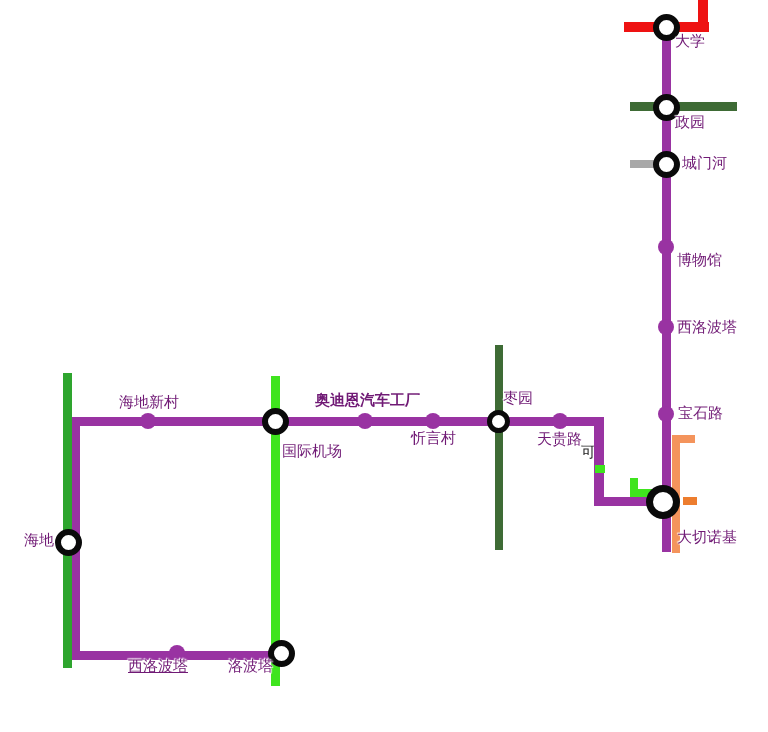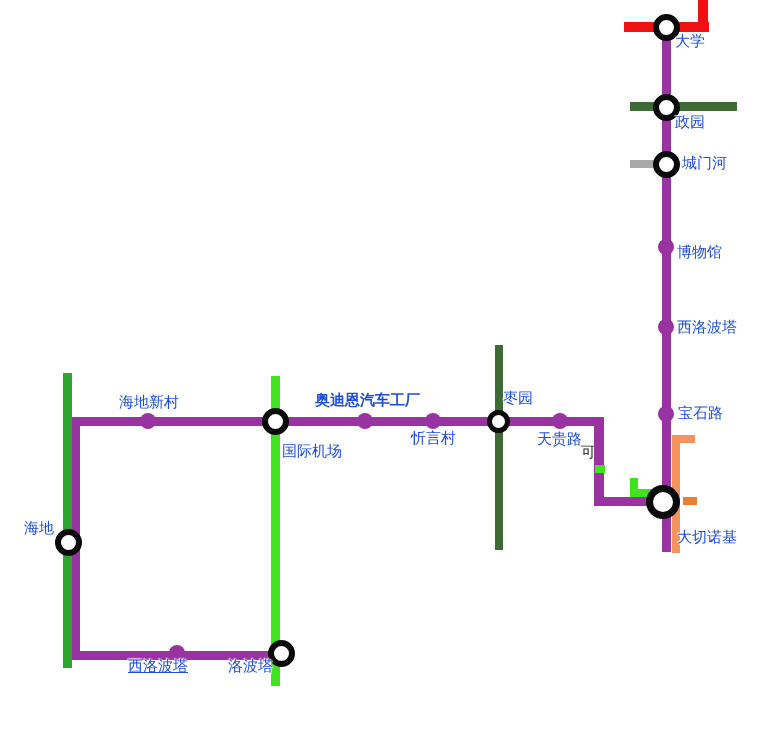--- a/index.html
+++ b/index.html
@@ -19,21 +19,21 @@
   }
   .station{
     position:absolute;z-index:4;
     box-sizing:border-box;border-radius:50%;
     background:#ffffff;
   }
   .station.ring{border-style:solid;border-color:#0a0a0a;}
   .station.dot{border:none;}
   .slabel{
     position:absolute;z-index:5;
-    font-size:15px;color:#1d4ed8;line-height:1.1;
+    font-size:15px;color:#701a75;line-height:1.1;
     white-space:nowrap;
     text-shadow:0 0 2px #fff,0 0 2px #fff,1px 1px 1px #fff,-1px -1px 1px #fff;
   }
 </style>
 </head>
 <body>
 
 <div id="stage" style="width: 768px; height: 732px; background: rgb(255, 255, 255);">
     <span class="frag" style="left: 581px; top: 445px;">可</span>
     <div class="seg" style="left: 662px; top: 27px; width: 9px; height: 525px; background: rgb(153, 51, 162);"></div>
@@ -55,38 +55,38 @@
     <div class="seg" style="left: 672px; top: 435px; width: 23px; height: 8px; background: rgb(244, 148, 92);"></div>
     <div class="seg" style="left: 672px; top: 437px; width: 8px; height: 116px; background: rgb(244, 148, 92);"></div>
     <div class="seg" style="left: 683px; top: 497px; width: 14px; height: 8px; background: rgb(237, 125, 46);"></div>
     <div class="station ring" style="width: 27px; height: 27px; left: 652.5px; top: 13.5px; border-width: 6px;"></div>
     <div class="slabel" style="left: 675px; top: 33px;">大学</div>
     <div class="station ring" style="width: 27px; height: 27px; left: 652.5px; top: 93.5px; border-width: 6px;"></div>
     <div class="slabel" style="left: 675px; top: 114px;">政园</div>
     <div class="station ring" style="width: 27px; height: 27px; left: 652.5px; top: 150.5px; border-width: 6px;"></div>
     <div class="slabel" style="left: 682px; top: 155px;">城门河</div>
     <div class="station dot" style="width: 16px; height: 16px; left: 658px; top: 239px; background: rgb(153, 51, 162);"></div>
-    <div class="slabel" style="left: 677px; top: 244px;">博物馆</div>
+    <div class="slabel" style="left: 677px; top: 252px;">博物馆</div>
     <div class="station dot" style="width: 16px; height: 16px; left: 658px; top: 319px; background: rgb(153, 51, 162);"></div>
     <div class="slabel" style="left: 677px; top: 319px;">西洛波塔</div>
     <div class="station dot" style="width: 16px; height: 16px; left: 658px; top: 406px; background: rgb(153, 51, 162);"></div>
     <div class="slabel" style="left: 678px; top: 405px;">宝石路</div>
     <div class="station ring" style="width: 34px; height: 34px; left: 646px; top: 485px; border-width: 7px;"></div>
     <div class="slabel" style="left: 677px; top: 509px; margin-top: 20px;">大切诺基</div>
     <div class="station dot" style="width: 16px; height: 16px; left: 552px; top: 413px; background: rgb(153, 51, 162);"></div>
     <div class="slabel" style="left: 537px; top: 431px;">天贵路</div>
     <div class="station ring" style="width: 23px; height: 23px; left: 486.5px; top: 409.5px; border-width: 5px;"></div>
     <div class="slabel" style="left: 503px; top: 390px;">枣园</div>
     <div class="station dot" style="width: 16px; height: 16px; left: 425px; top: 413px; background: rgb(153, 51, 162);"></div>
     <div class="slabel" style="left: 411px; top: 430px;">忻言村</div>
     <div class="station dot" style="width: 16px; height: 16px; left: 357px; top: 413px; background: rgb(153, 51, 162);"></div>
     <div class="slabel" style="left: 315px; top: 392px; font-weight: bold;">奥迪恩汽车工厂</div>
     <div class="station ring" style="width: 27px; height: 27px; left: 261.5px; top: 407.5px; border-width: 6px;"></div>
     <div class="slabel" style="left: 282px; top: 443px;">国际机场</div>
     <div class="station dot" style="width: 16px; height: 16px; left: 140px; top: 413px; background: rgb(153, 51, 162);"></div>
     <div class="slabel" style="left: 119px; top: 396px; font-family: Liberation Mono, monospace;">海地新村</div>
     <div class="station ring" style="width: 27px; height: 27px; left: 54.5px; top: 528.5px; border-width: 6px;"></div>
-    <div class="slabel" style="left: 24px; top: 520px;">海地</div>
+    <div class="slabel" style="left: 24px; top: 532px;">海地</div>
     <div class="station dot" style="width: 16px; height: 16px; left: 169px; top: 645px; background: rgb(153, 51, 162);"></div>
     <div class="slabel" style="left: 128px; top: 658px; text-decoration: underline;">西洛波塔</div>
     <div class="station ring" style="width: 27px; height: 27px; left: 267.5px; top: 639.5px; border-width: 6px;"></div>
     <div class="slabel" style="left: 228px; top: 658px;">洛波塔</div>
   </div>
 
 </body></html>

